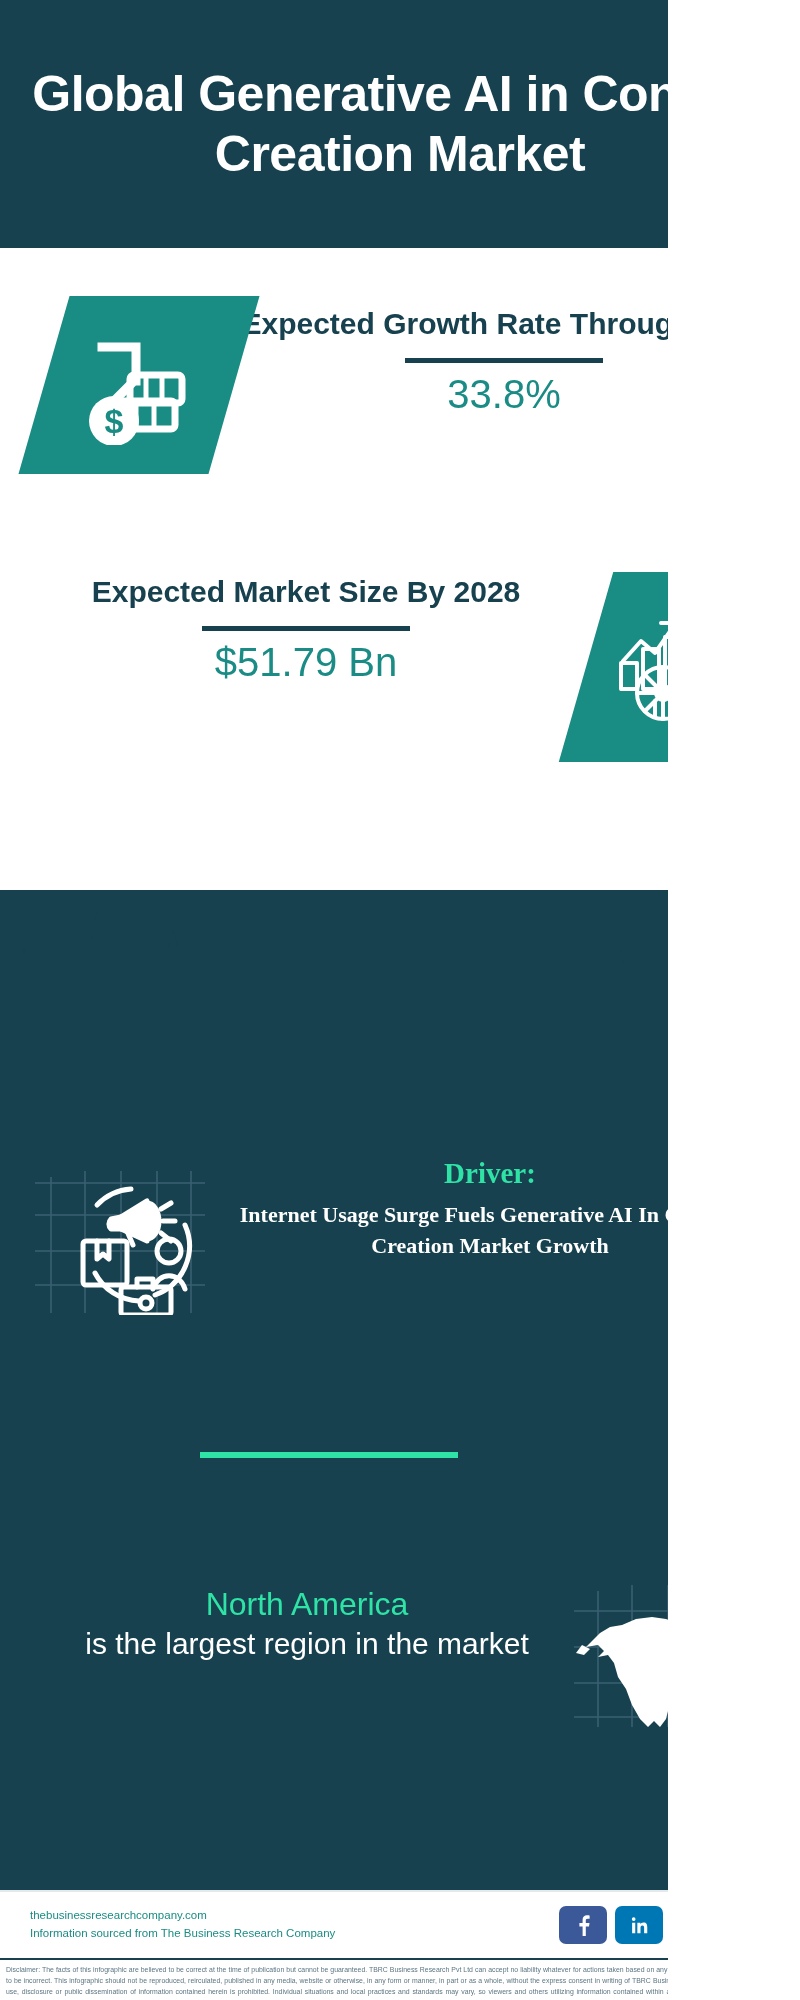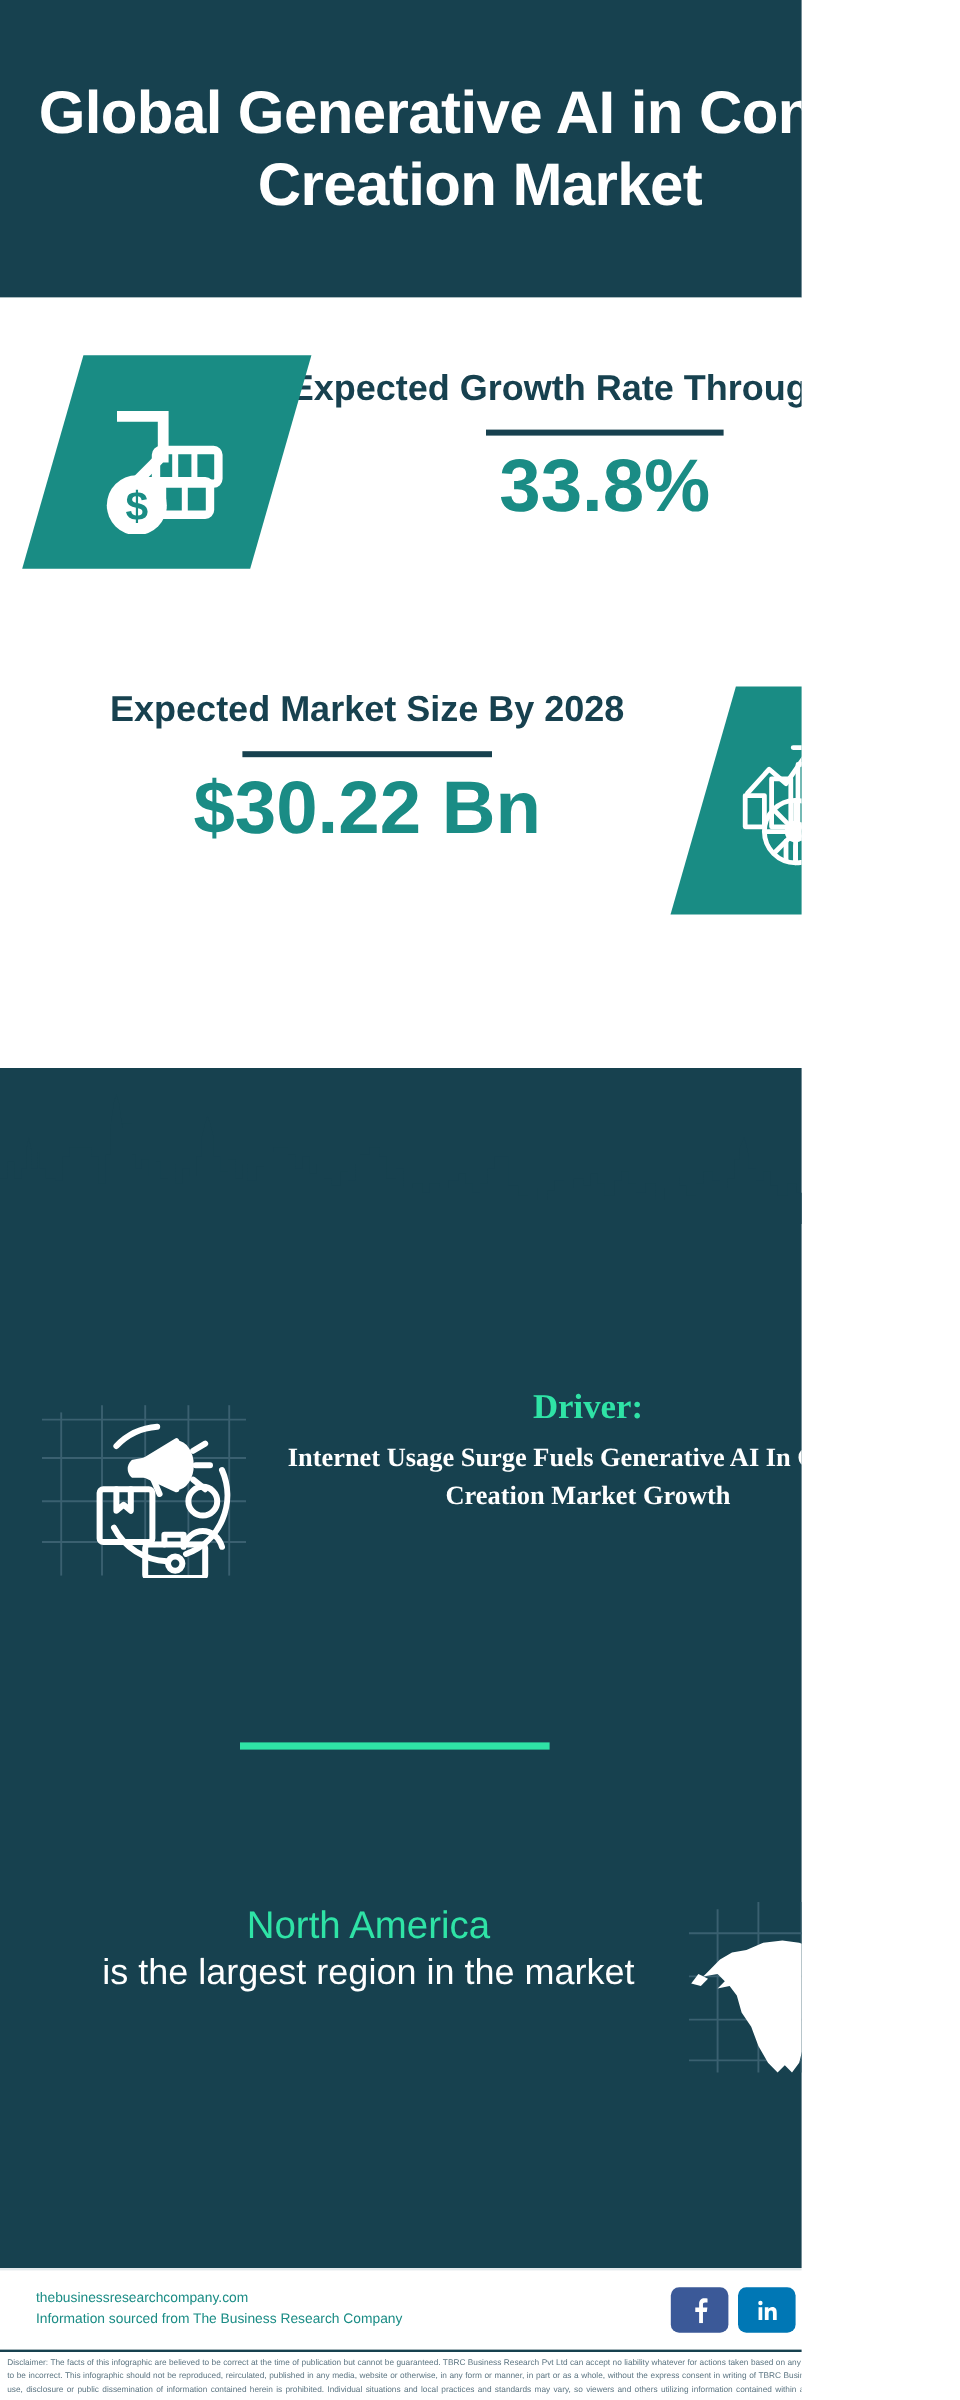--- a/index.html
+++ b/index.html
@@ -83,22 +83,22 @@
     text-align: center;
   }
   .stat-rule {
     width: 198px;
     height: 5px;
     background: #17414f;
     margin: 14px 0 10px 0;
   }
   .stat-value {
     color: #1a8c85;
-    font-size: 62px;
-    font-weight: bold;
+    font-size: 40px;
+    font-weight: normal;
     line-height: 1.08;
   }
 
   
   .stat-row-2 {
     position: absolute;
     left: 0; top: 324px;
     width: 800px; height: 250px;
     display: flex;
     align-items: flex-start;
@@ -285,21 +285,21 @@
         <div class="stat-value">33.8%</div>
       </div>
       <div style="width:26px;flex:none;"></div>
     </div>
 
     <div class="stat-row-2">
       <div style="width:26px;flex:none;"></div>
       <div class="stat-text-block">
         <div class="stat-label">Expected Market Size By 2028</div>
         <div class="stat-rule"></div>
-        <div class="stat-value">$30.22 Bn</div>
+        <div class="stat-value">$51.79 Bn</div>
       </div>
       <div class="para-tile" style="width:178px;height:190px;">
         <div class="inner">
           <svg width="128" height="124" viewBox="0 0 128 124">
             <g fill="none" stroke="#ffffff" stroke-width="4" stroke-linecap="round" stroke-linejoin="round">
 
               <polyline points="12,56 30,36 44,48 62,22"></polyline>
               <polyline points="50,18 64,18 64,32"></polyline>
 
               <rect x="10" y="58" width="16" height="26"></rect>

